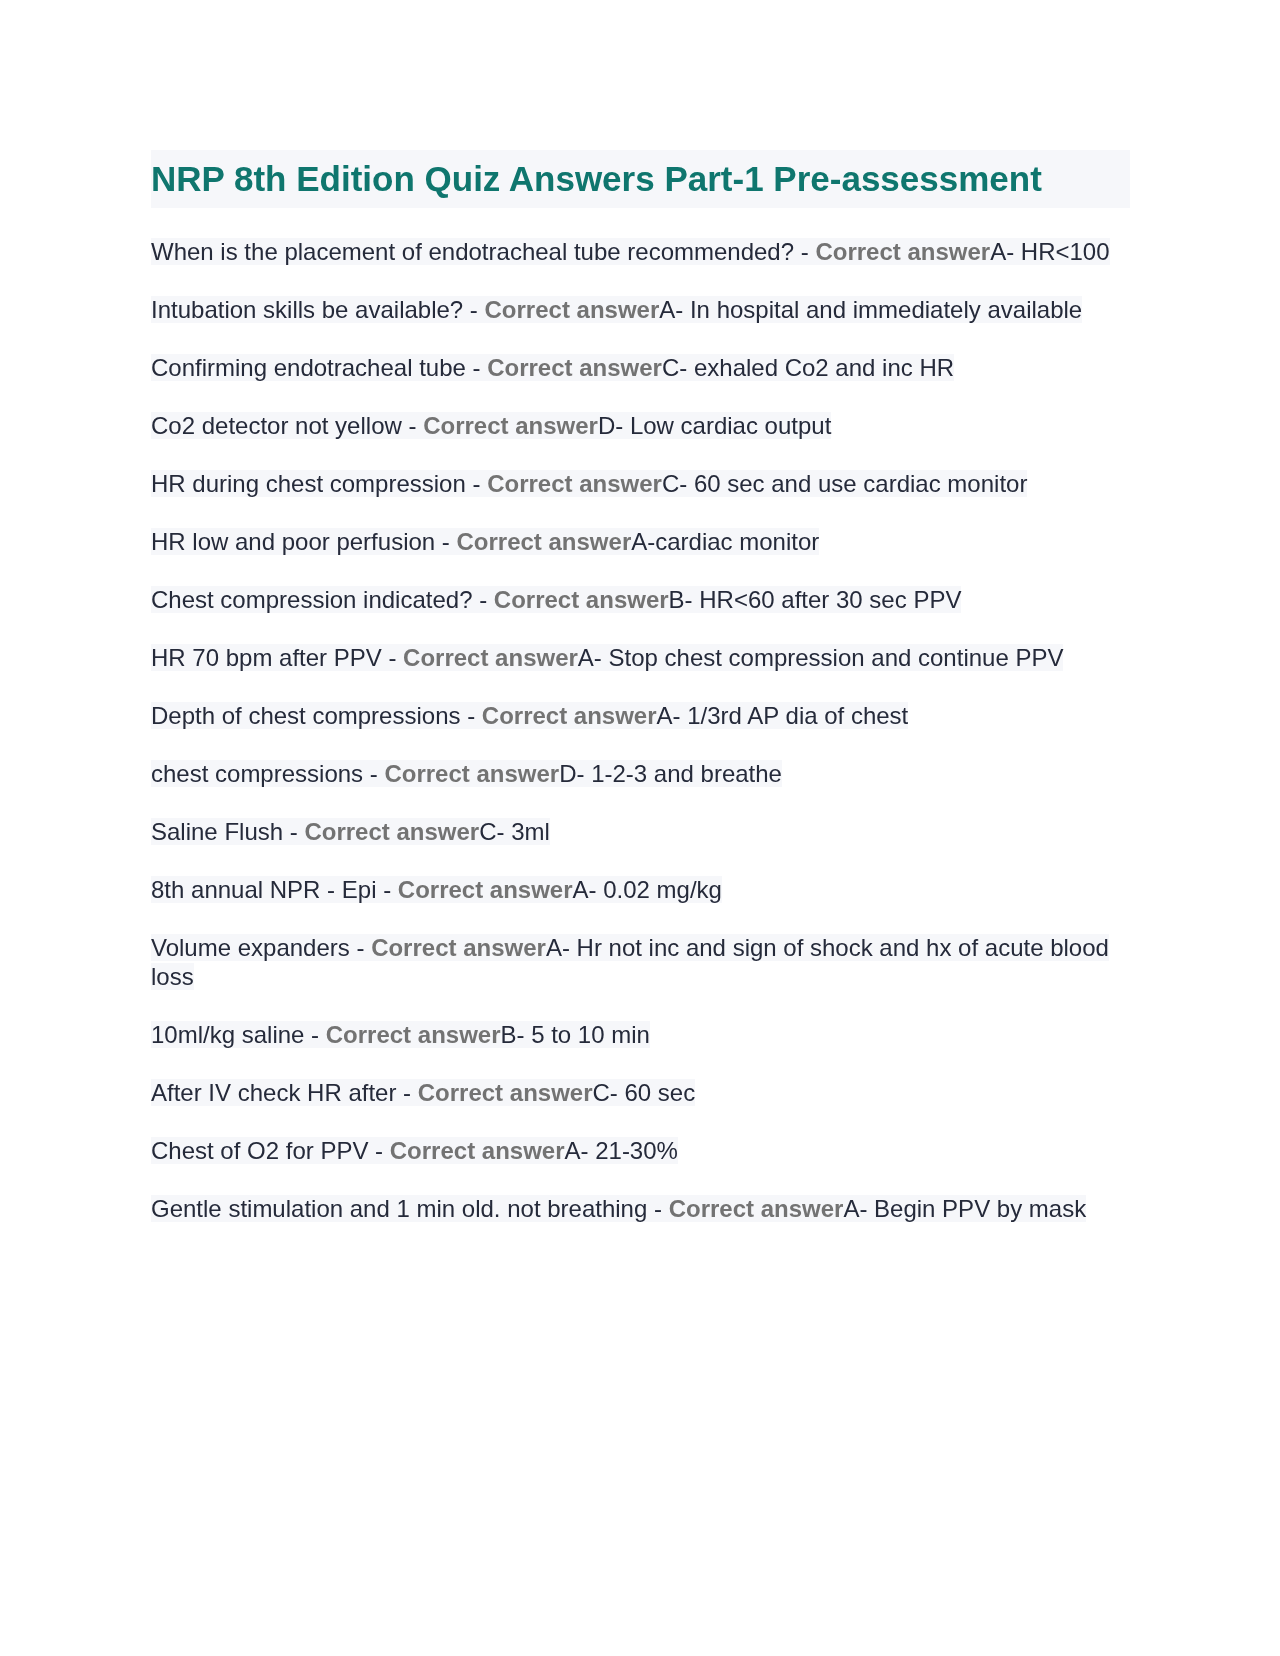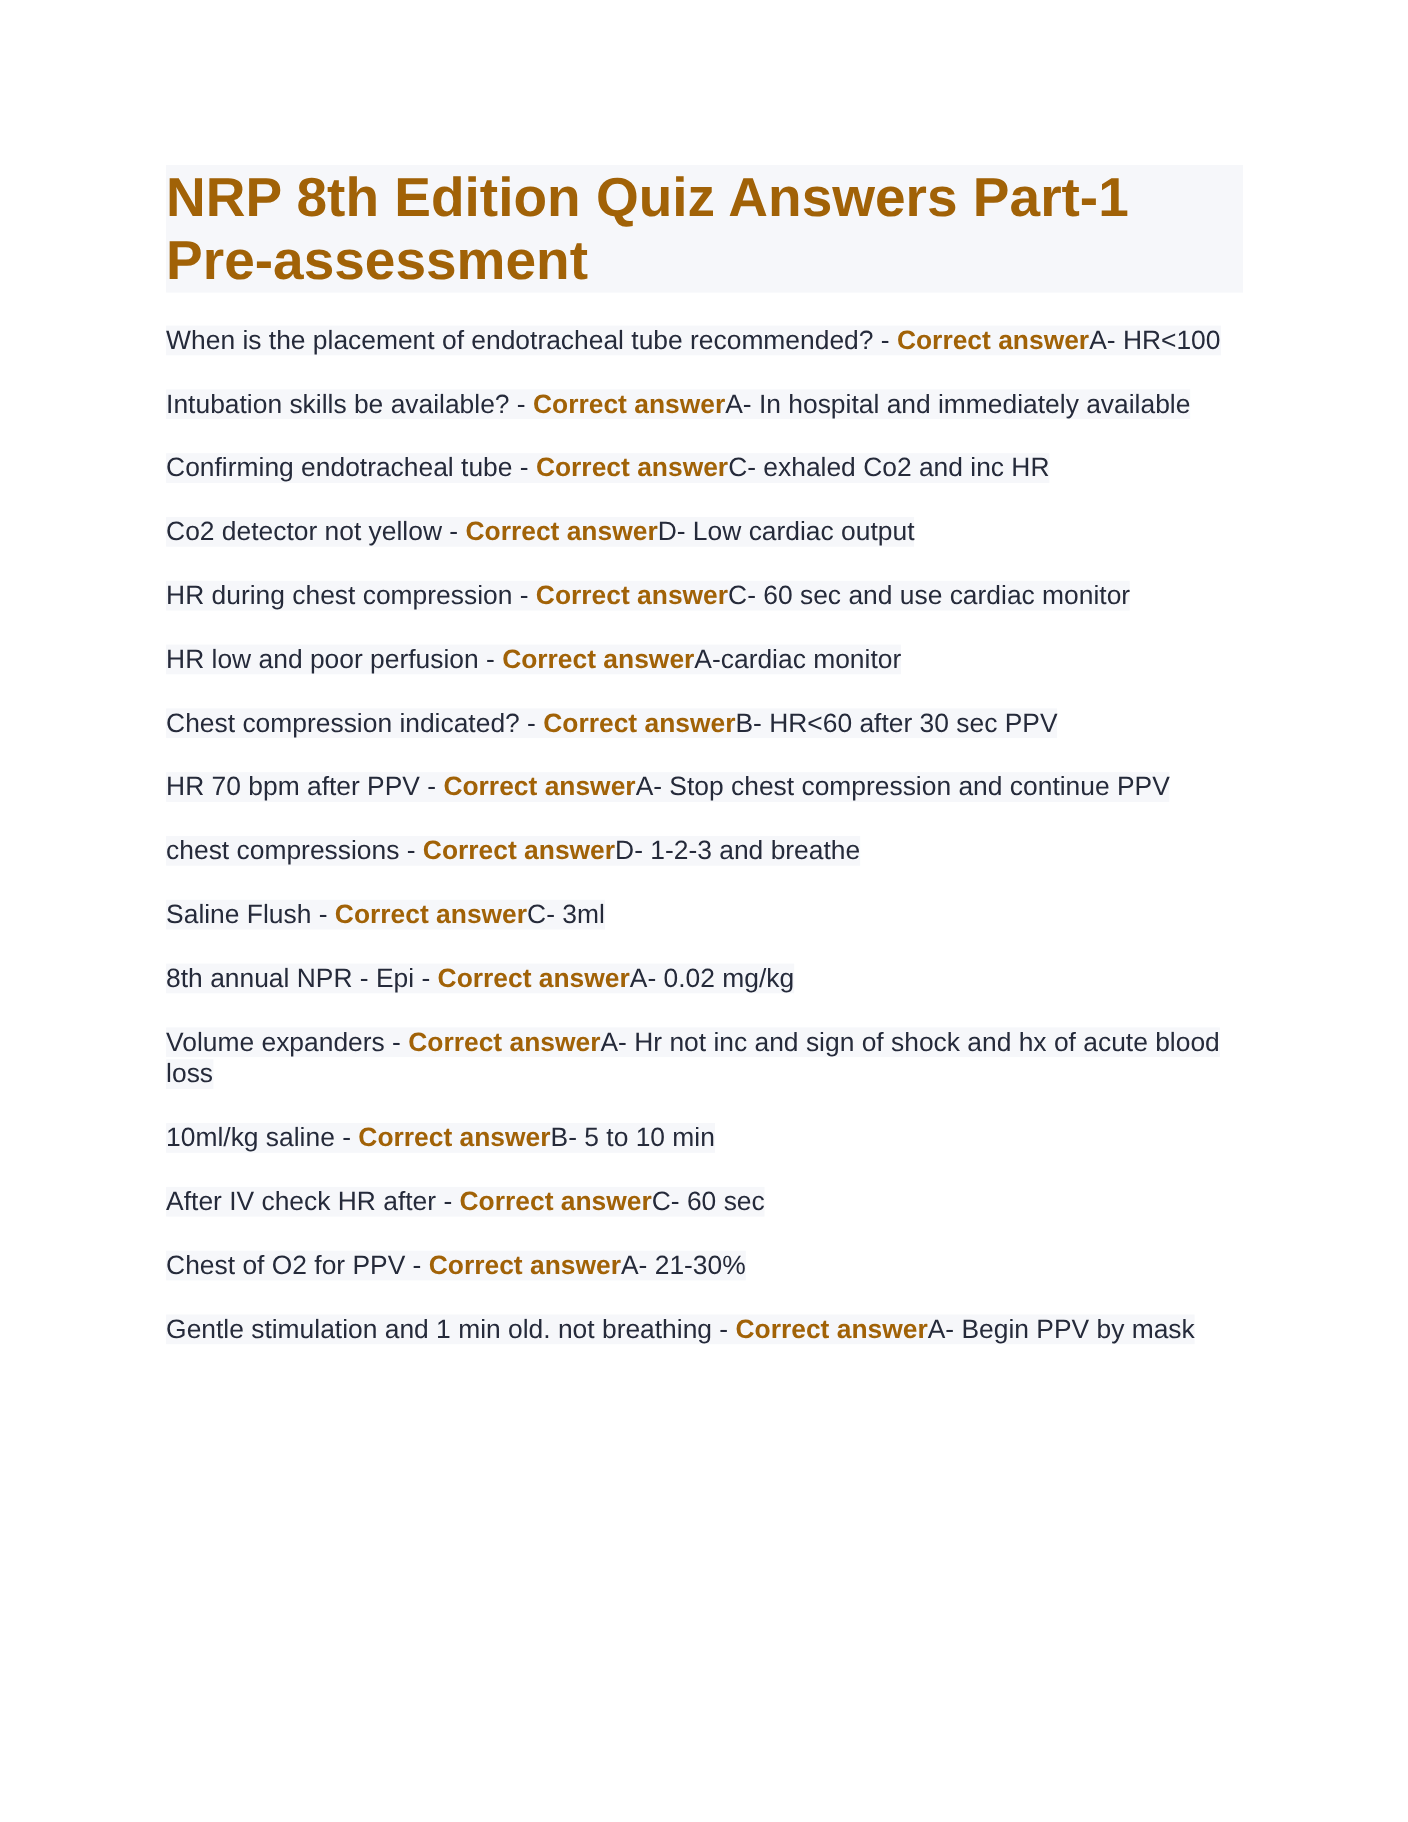--- a/index.html
+++ b/index.html
@@ -17,57 +17,58 @@
     .page {
       position: absolute;
       left: 151px;
       top: 150px;
       width: 980px;
     }
     .title {
       margin: 0;
       font-family: "Liberation Sans", sans-serif;
       font-weight: bold;
-      font-size: 50px;
+      font-size: 35px;
       line-height: 58px;
-      color: #a16207;
+      color: #0f766e;
       background: #f6f7fa;
       padding: 0;
       width: 979px;
     }
     .qa {
       margin: 29px 0 0 0;
       font-size: 24px;
       line-height: 29px;
     }
     .qa span.hl {
       background: #f6f7fa;
       -webkit-box-decoration-break: clone;
       box-decoration-break: clone;
     }
     .qa .correct {
-      color: #a16207;
+      color: #737373;
       font-weight: bold;
     }
   </style>
 </head>
 <body>
 
 <div class="page">
   <h1 class="title">NRP 8th Edition Quiz Answers Part-1 Pre-assessment</h1>
 
   <div id="qa-list">
     <p class="qa"><span class="hl"><span>When is the placement of endotracheal tube recommended? - </span><span class="correct">Correct answer</span><span>A- HR&lt;100</span></span></p>
     <p class="qa"><span class="hl"><span>Intubation skills be available? - </span><span class="correct">Correct answer</span><span>A- In hospital and immediately available</span></span></p>
     <p class="qa"><span class="hl"><span>Confirming endotracheal tube - </span><span class="correct">Correct answer</span><span>C- exhaled Co2 and inc HR</span></span></p>
     <p class="qa"><span class="hl"><span>Co2 detector not yellow - </span><span class="correct">Correct answer</span><span>D- Low cardiac output</span></span></p>
     <p class="qa"><span class="hl"><span>HR during chest compression - </span><span class="correct">Correct answer</span><span>C- 60 sec and use cardiac monitor</span></span></p>
     <p class="qa"><span class="hl"><span>HR low and poor perfusion - </span><span class="correct">Correct answer</span><span>A-cardiac monitor</span></span></p>
     <p class="qa"><span class="hl"><span>Chest compression indicated? - </span><span class="correct">Correct answer</span><span>B- HR&lt;60 after 30 sec PPV</span></span></p>
     <p class="qa"><span class="hl"><span>HR 70 bpm after PPV - </span><span class="correct">Correct answer</span><span>A- Stop chest compression and continue PPV</span></span></p>
+    <p class="qa"><span class="hl"><span>Depth of chest compressions - </span><span class="correct">Correct answer</span><span>A- 1/3rd AP dia of chest</span></span></p>
     <p class="qa"><span class="hl"><span>chest compressions - </span><span class="correct">Correct answer</span><span>D- 1-2-3 and breathe</span></span></p>
     <p class="qa"><span class="hl"><span>Saline Flush - </span><span class="correct">Correct answer</span><span>C- 3ml</span></span></p>
     <p class="qa"><span class="hl"><span>8th annual NPR - Epi - </span><span class="correct">Correct answer</span><span>A- 0.02 mg/kg</span></span></p>
     <p class="qa"><span class="hl"><span>Volume expanders - </span><span class="correct">Correct answer</span><span>A- Hr not inc and sign of shock and hx of acute blood loss</span></span></p>
     <p class="qa"><span class="hl"><span>10ml/kg saline - </span><span class="correct">Correct answer</span><span>B- 5 to 10 min</span></span></p>
     <p class="qa"><span class="hl"><span>After IV check HR after - </span><span class="correct">Correct answer</span><span>C- 60 sec</span></span></p>
     <p class="qa"><span class="hl"><span>Chest of O2 for PPV - </span><span class="correct">Correct answer</span><span>A- 21-30%</span></span></p>
     <p class="qa"><span class="hl"><span>Gentle stimulation and 1 min old. not breathing - </span><span class="correct">Correct answer</span><span>A- Begin PPV by mask</span></span></p>
   </div>
 </div>

